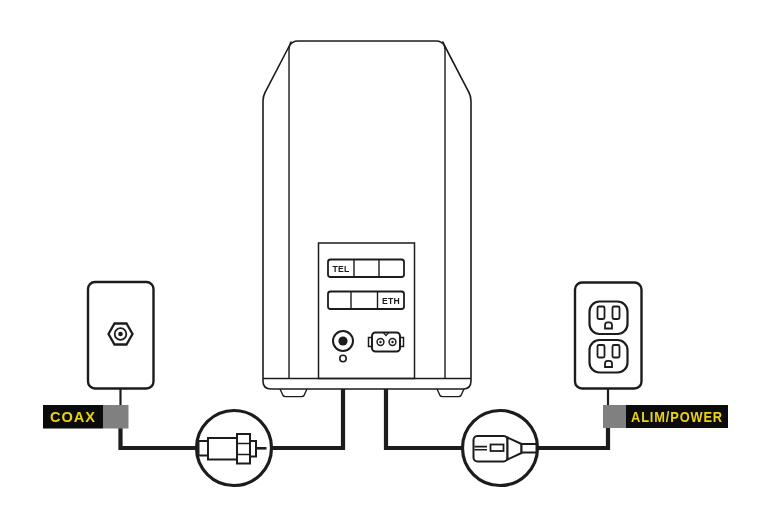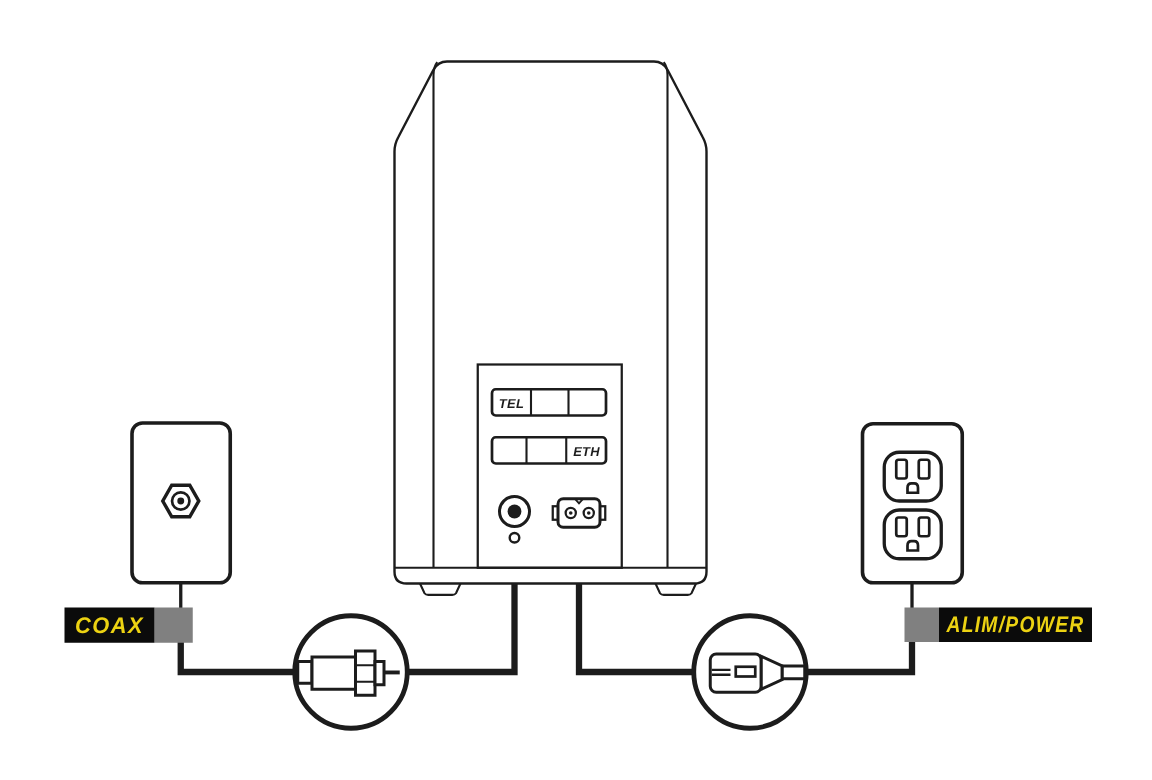--- a/index.html
+++ b/index.html
@@ -7,21 +7,20 @@
     padding: 0;
     background: #ffffff;
     font-family: "Liberation Sans", sans-serif;
   }
   .stage {
     position: relative;
     width: 768px;
     height: 520px;
     background: var(--background, #fff);
     overflow: hidden;
-    font-style: italic;
   }
   svg { display: block; }
 
   
   .ln  { fill: none; stroke: var(--line, #1c1c1c); }
   .lnw { fill: #ffffff; stroke: var(--line, #1c1c1c); }
   .dot { fill: var(--line, #1c1c1c); stroke: none; }
   .cable { fill: none; stroke: var(--line, #1c1c1c); stroke-width: 4.2; stroke-linejoin: miter; stroke-linecap: butt; }
   .cable-thin { fill: none; stroke: var(--line, #1c1c1c); stroke-width: 2.2; }
 

